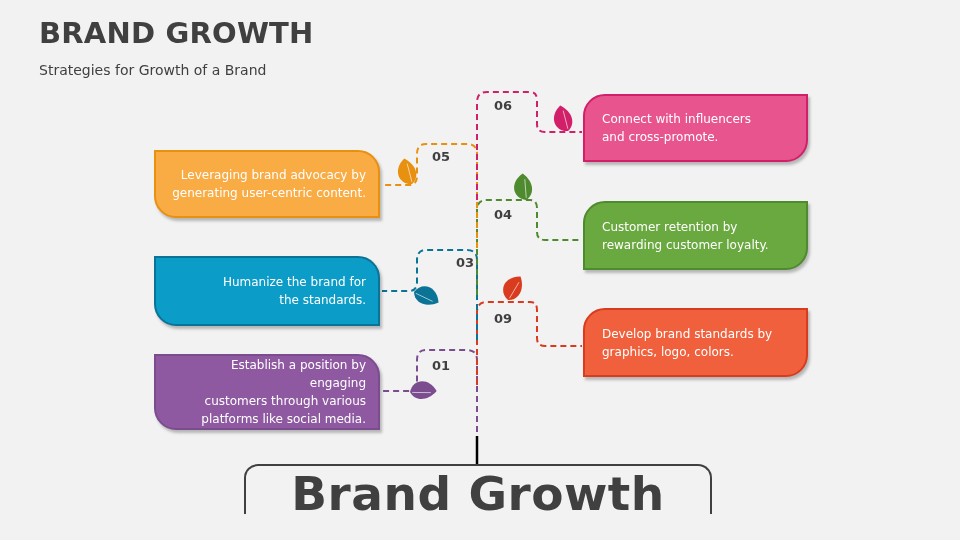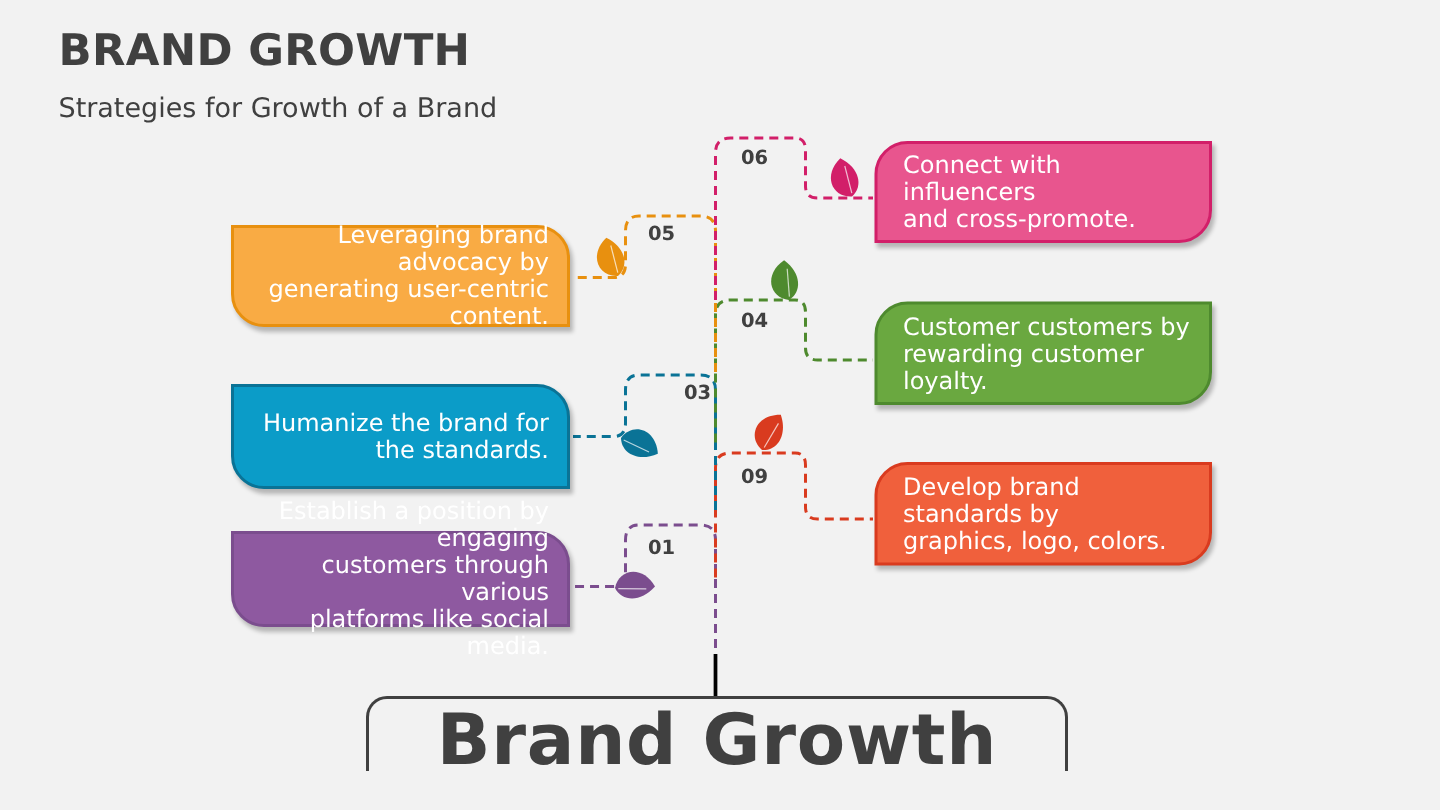--- a/index.html
+++ b/index.html
@@ -10,28 +10,28 @@
     position: relative;
     color: #404040;
   }
   .title {
     position: absolute; left: 39px; top: 16px;
     font-size: 29px; font-weight: bold; color: #404040; letter-spacing: 0.2px;
     font-family: "DejaVu Sans", sans-serif;
   }
   .subtitle {
     position: absolute; left: 39px; top: 62px;
-    font-size: 18px; color: #404040;
+    font-size: 14px; color: #404040;
     font-family: "DejaVu Sans", sans-serif;
   }
   svg.connectors { position: absolute; left: 0; top: 0; width: 960px; height: 540px; }
   .box {
     position: absolute;
     color: #fff;
-    font-size: 16px;
+    font-size: 12px;
     line-height: 18px;
     display: flex; align-items: center;
     box-shadow: 2px 3px 3px rgba(0,0,0,0.25);
     font-family: "DejaVu Sans", sans-serif;
   }
   .box.left {
     border-radius: 0 22px 0 22px;
     justify-content: flex-end; text-align: right;
     padding-right: 12px; padding-left: 16px;
   }
@@ -127,37 +127,37 @@
     <span>Leveraging brand advocacy by</span>
     <span>generating user-centric content.</span>
   </div>
 </div>
 <div class="box left" style="left:154px; top:256px; width:226px; height:70px; background:#0b9cc8; border:2px solid #0a7396;">
   <div>
     <span>Humanize the brand for</span>
     <span>the standards.</span>
   </div>
 </div>
-<div class="box left" style="left:154px; top:354px; width:226px; height:64px; background:#8e59a0; border:2px solid #7b4d8e;">
+<div class="box left" style="left:154px; top:354px; width:226px; height:76px; background:#8e59a0; border:2px solid #7b4d8e;">
   <div>
     <span>Establish a position by engaging</span>
     <span>customers through various</span>
     <span>platforms like social media.</span>
   </div>
 </div>
 
 <div class="box right" style="left:583px; top:94px; width:225px; height:68px; background:#e8558e; border:2px solid #d21f69;">
   <div>
     <span>Connect with influencers</span>
     <span>and cross-promote.</span>
   </div>
 </div>
 <div class="box right" style="left:583px; top:201px; width:225px; height:69px; background:#6aa840; border:2px solid #4e8a2e;">
   <div>
-    <span>Customer customers by</span>
+    <span>Customer retention by</span>
     <span>rewarding customer loyalty.</span>
   </div>
 </div>
 <div class="box right" style="left:583px; top:308px; width:225px; height:69px; background:#f0603c; border:2px solid #d93b1f;">
   <div>
     <span>Develop brand standards by</span>
     <span>graphics, logo, colors.</span>
   </div>
 </div>
 

